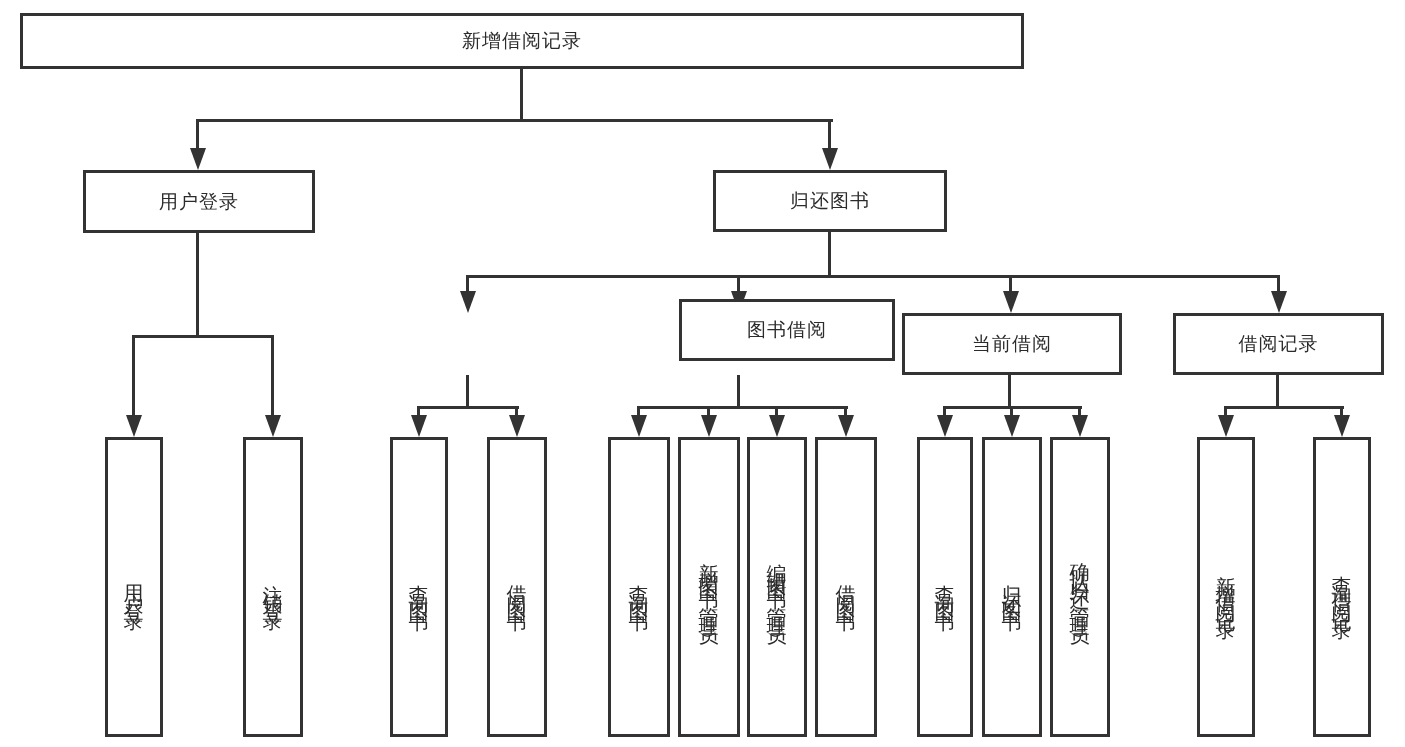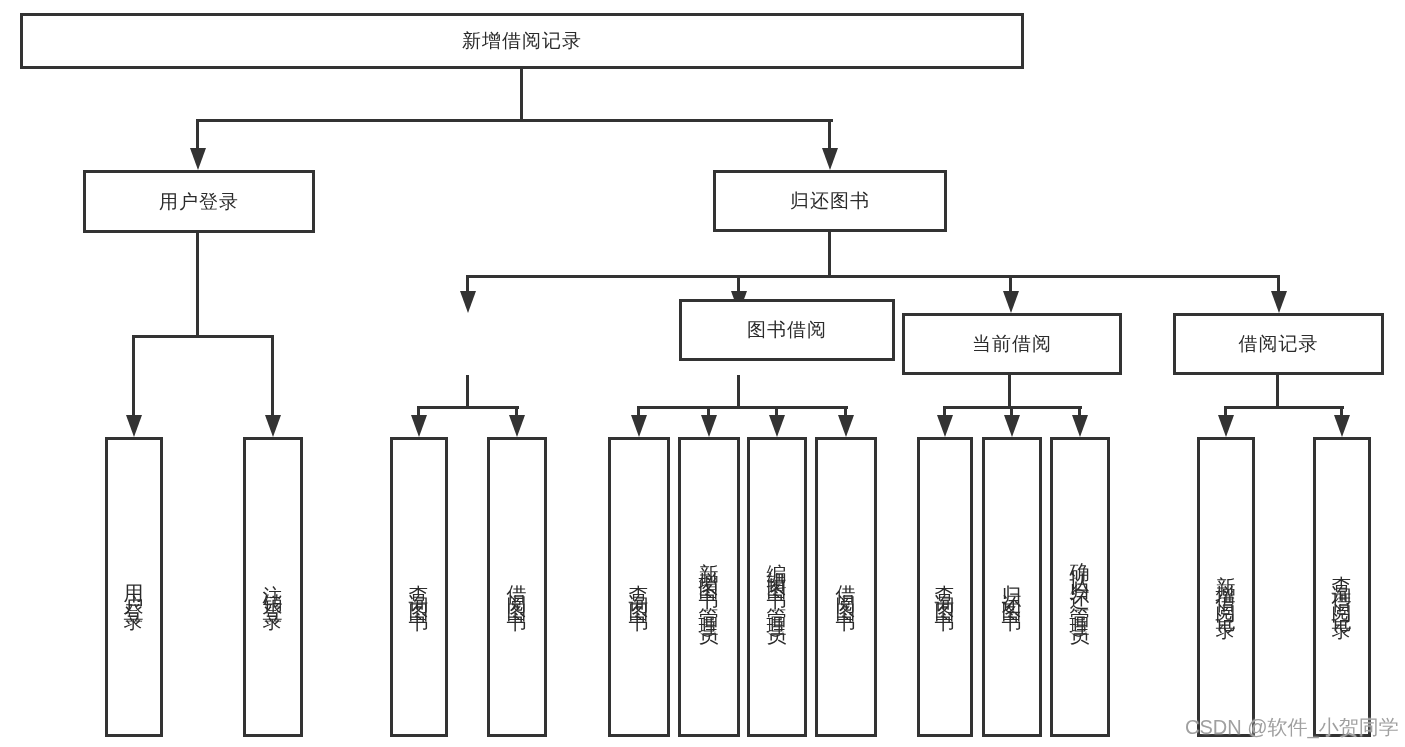--- a/index.html
+++ b/index.html
@@ -161,15 +161,14 @@
     <span>确认归还（管理员）</span>
   </div>
 
   <div class="leaf" style="left:1197px;width:58px;">
     <span>新增借阅记录</span>
   </div>
   <div class="leaf" style="left:1313px;width:58px;">
     <span>查询借阅记录</span>
   </div>
 
-  <div class="watermark">CSDN @软件_小贺同学</div>
 
 </div>
 
 </body></html>

